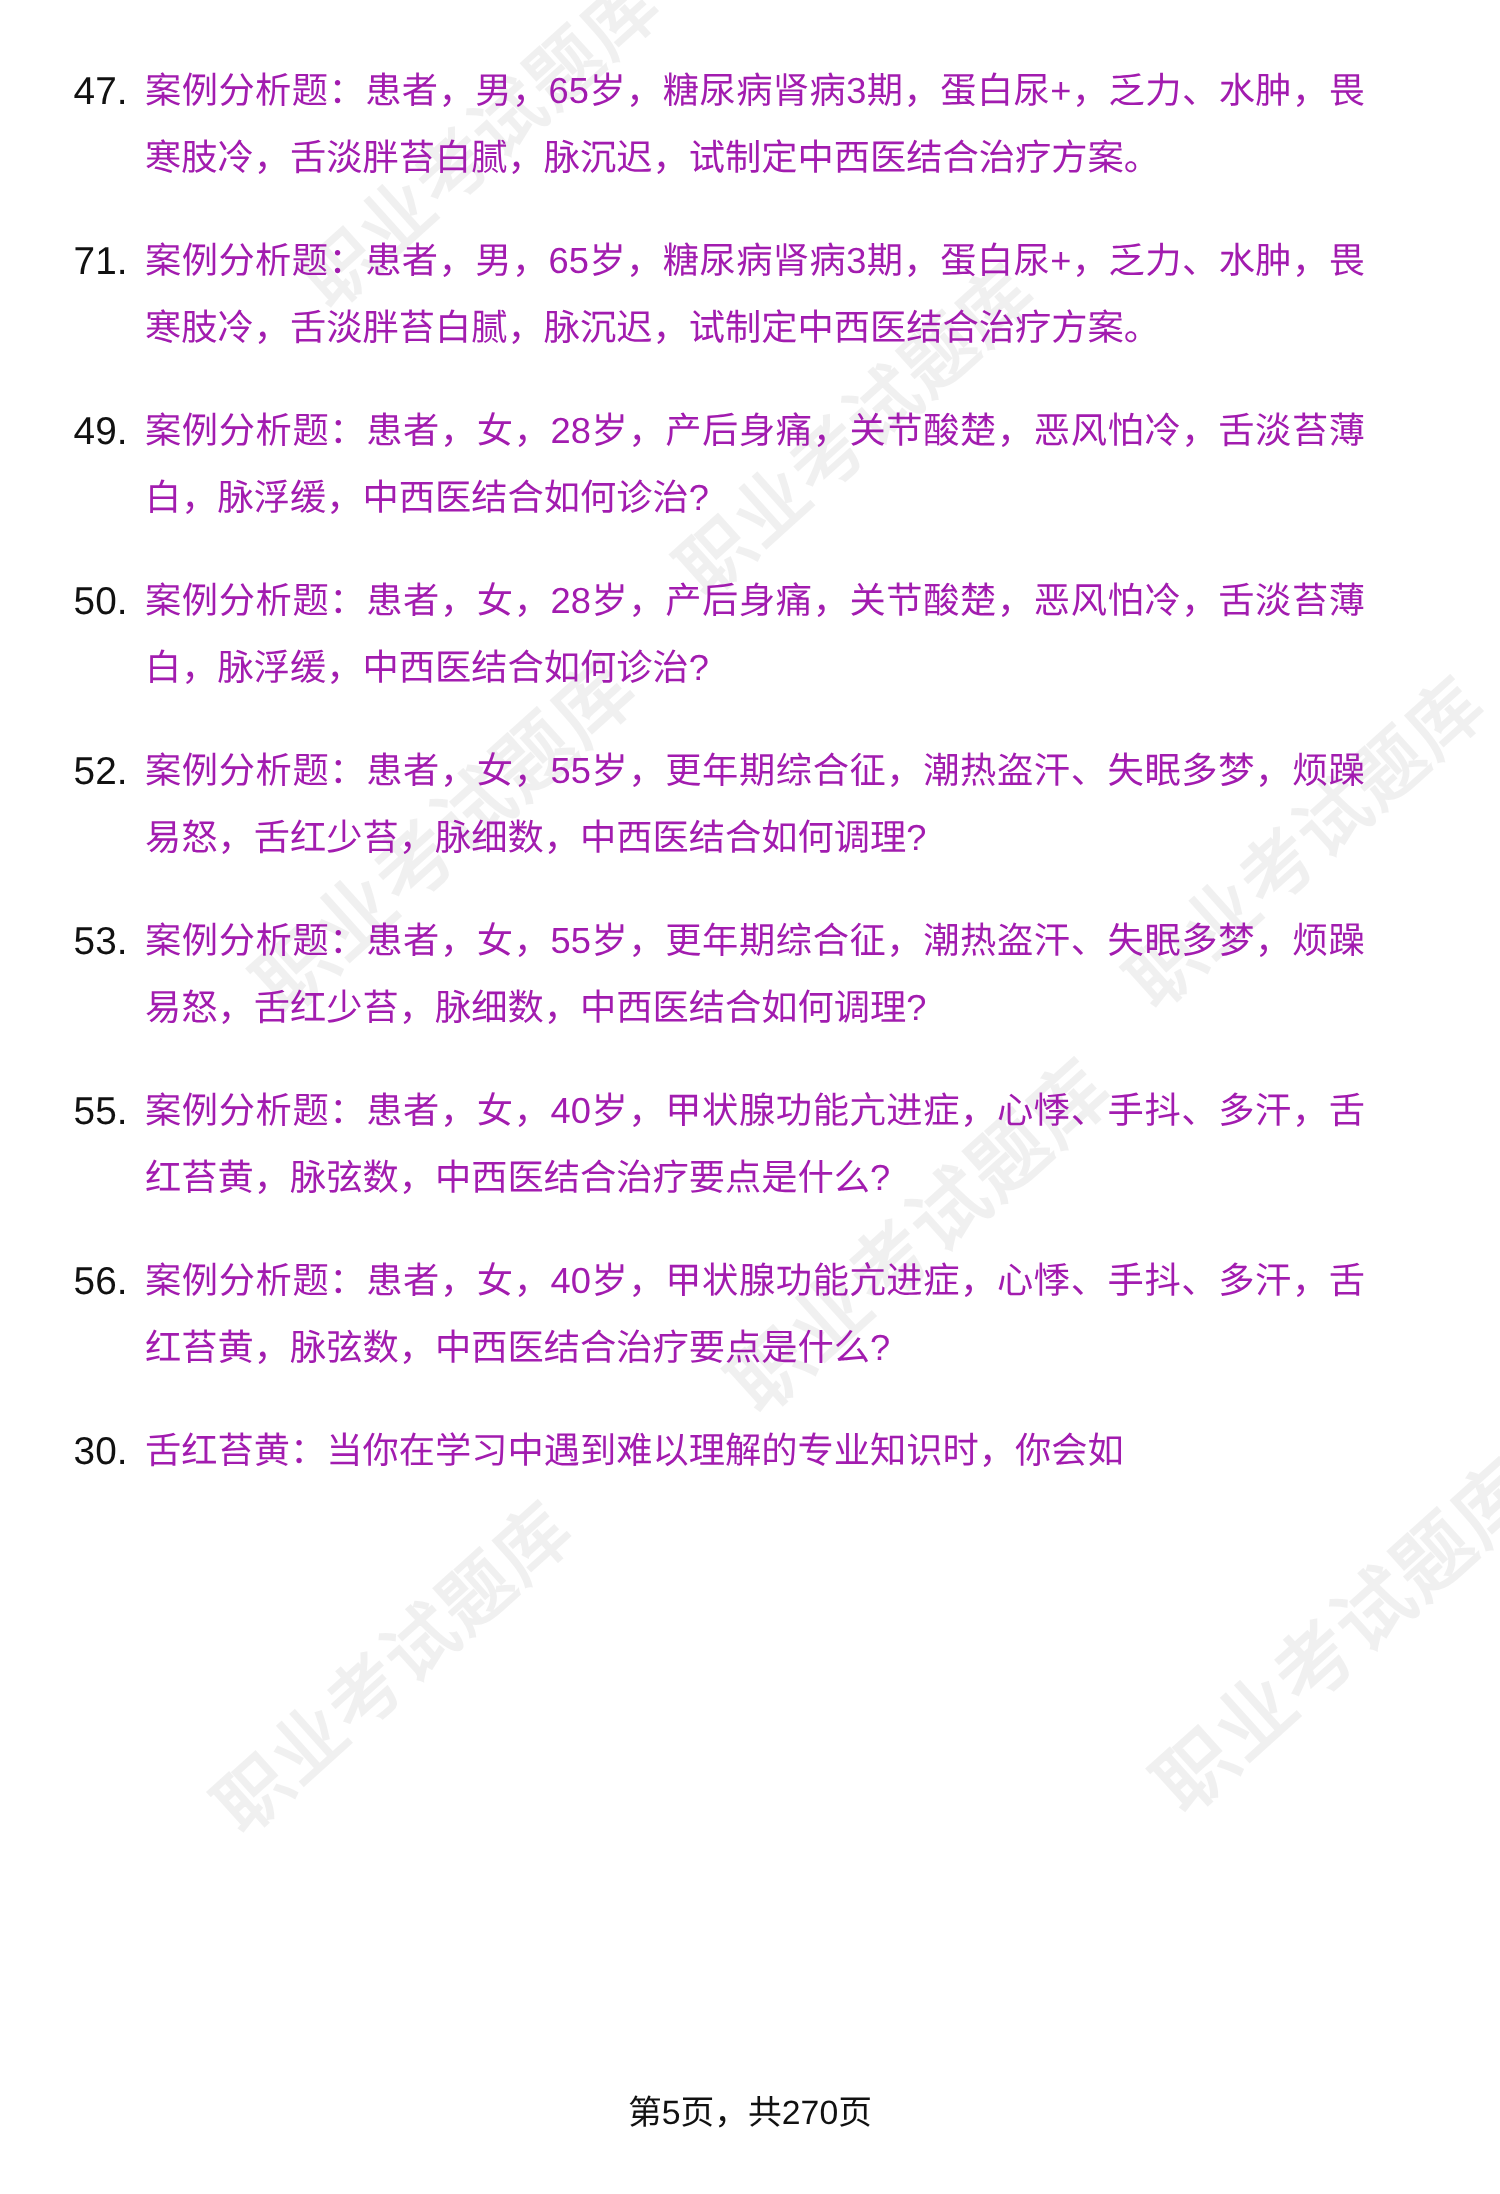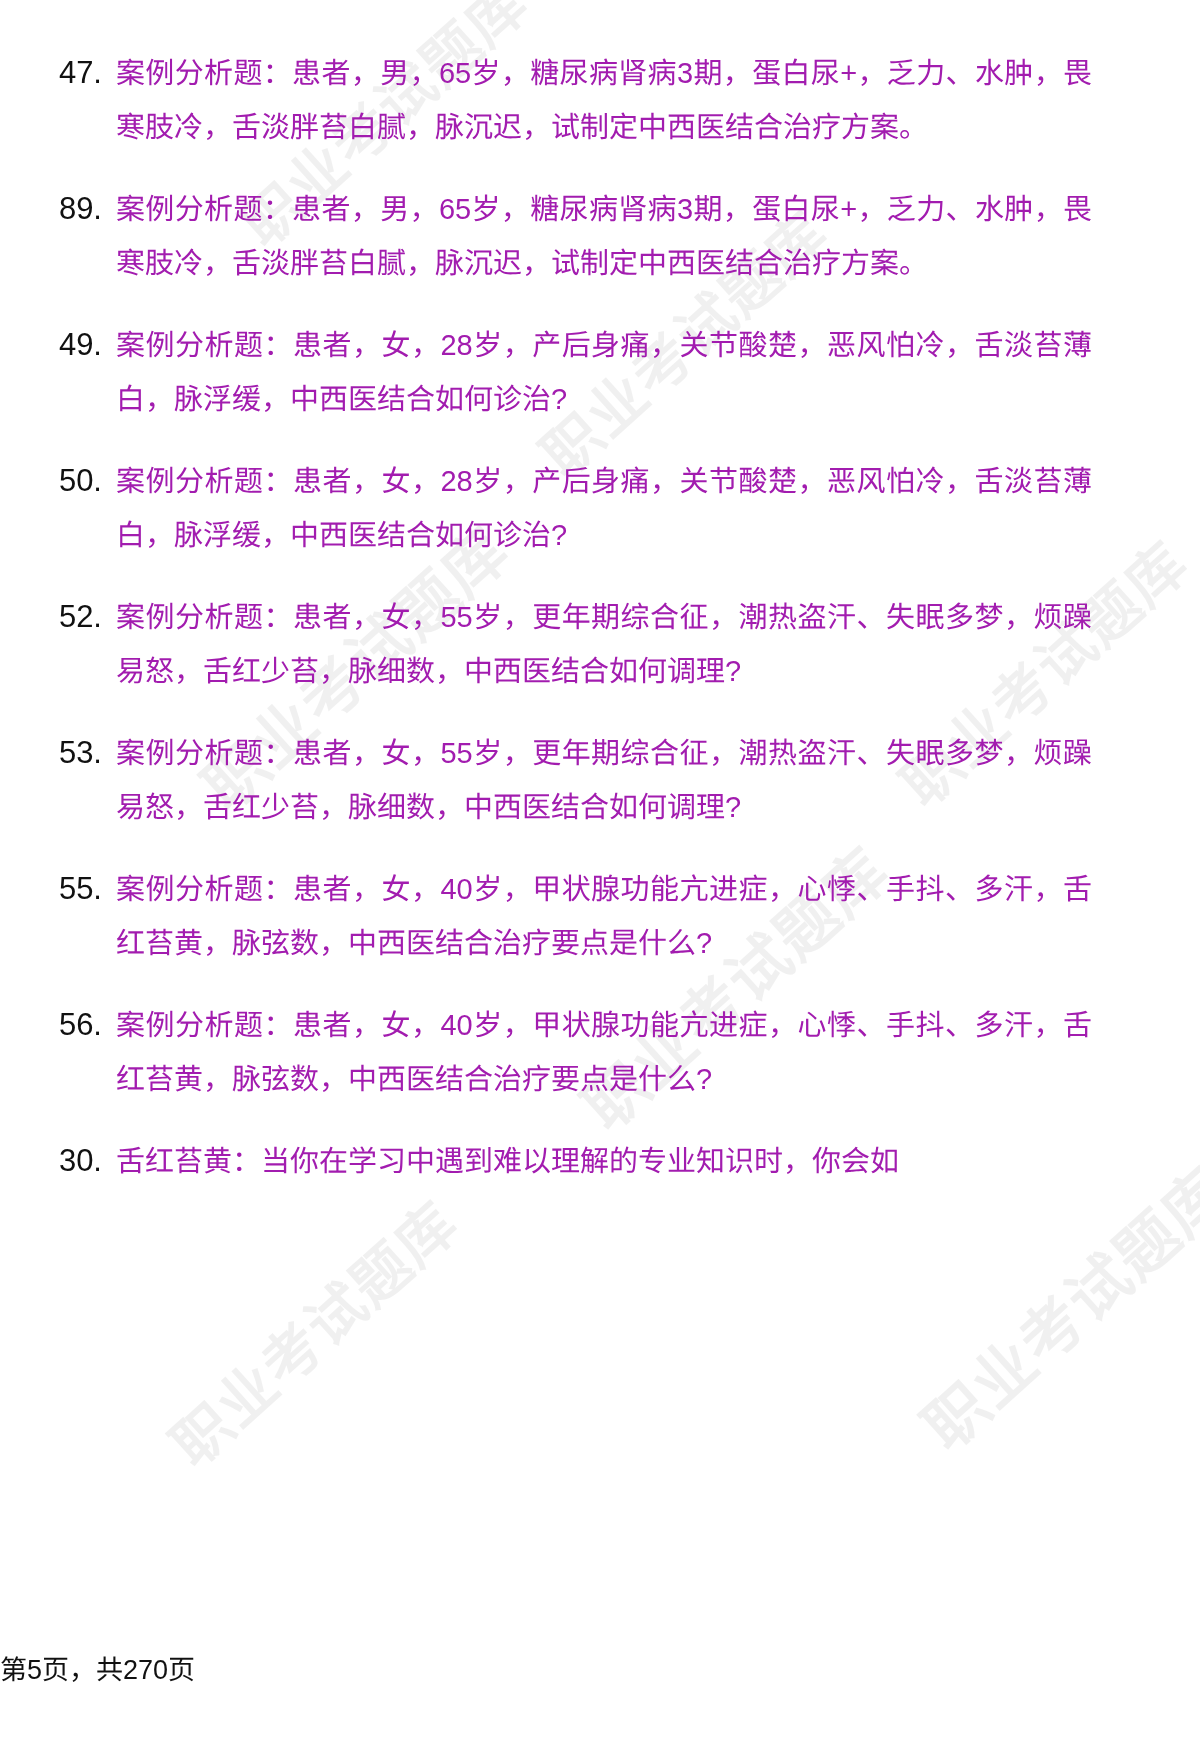--- a/index.html
+++ b/index.html
@@ -77,21 +77,22 @@
     text-align: justify;
     text-justify: inter-ideograph;
     word-break: break-all;
   }
 
   
   #page-footer {
     position: absolute;
     left: 0;
     right: 0;
-    bottom: 68px;
+    bottom: 48px;
+    text-align: center;
     z-index: 3;
   }
   #page-footer .footer-text {
     font-size: 27px;
     line-height: 34px;
     color: #111111;
   }
 </style>
 </head>
 <body>
@@ -109,21 +110,21 @@
 <div id="page">
 
   <ol id="question-list">
 
     <li class="q-item">
       <span class="q-num">47.</span>
       <span class="q-body">案例分析题：患者，男，65岁，糖尿病肾病3期，蛋白尿+，乏力、水肿，畏寒肢冷，舌淡胖苔白腻，脉沉迟，试制定中西医结合治疗方案。</span>
     </li>
 
     <li class="q-item">
-      <span class="q-num">89.</span>
+      <span class="q-num">71.</span>
       <span class="q-body">案例分析题：患者，男，65岁，糖尿病肾病3期，蛋白尿+，乏力、水肿，畏寒肢冷，舌淡胖苔白腻，脉沉迟，试制定中西医结合治疗方案。</span>
     </li>
 
     <li class="q-item">
       <span class="q-num">49.</span>
       <span class="q-body">案例分析题：患者，女，28岁，产后身痛，关节酸楚，恶风怕冷，舌淡苔薄白，脉浮缓，中西医结合如何诊治?</span>
     </li>
 
     <li class="q-item">
       <span class="q-num">50.</span>

